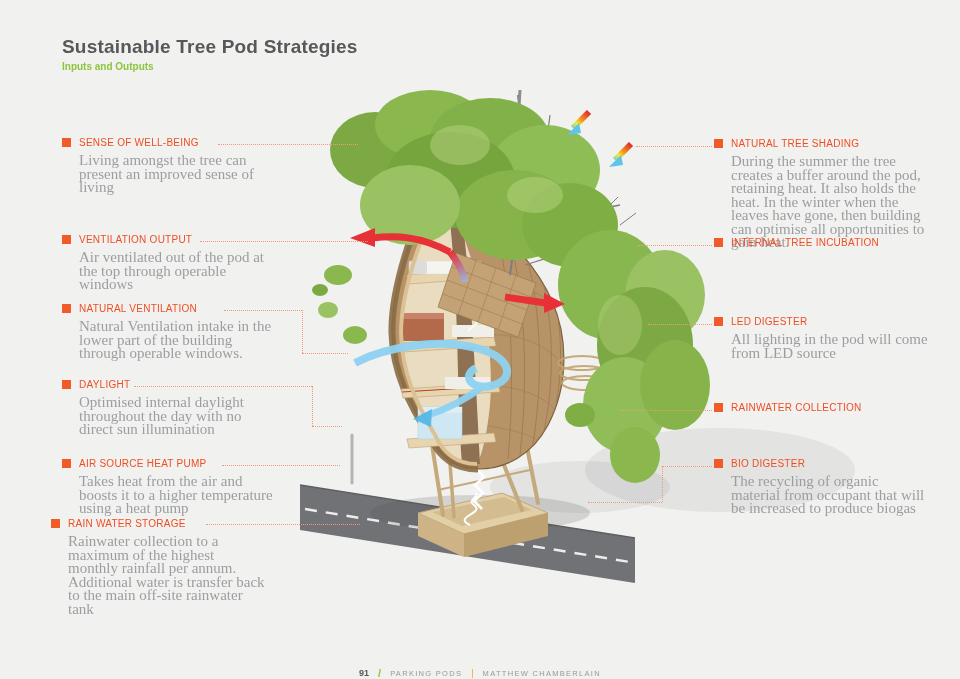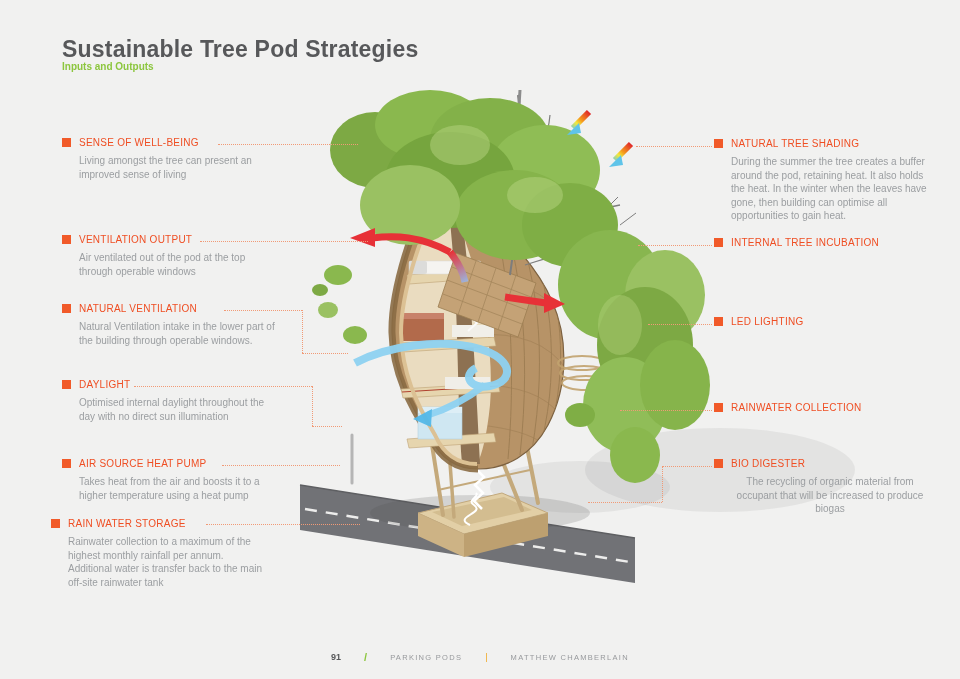--- a/index.html
+++ b/index.html
@@ -1,30 +1,30 @@
 <!DOCTYPE html>
 <html><head>
 <meta charset="utf-8">
 <style>
   html,body{margin:0;padding:0;background:#e8e8e8;}
   .page{position:relative;width:960px;height:679px;background:#f1f1f0;overflow:hidden;
         font-family:"Liberation Sans", sans-serif;}
-  .page-title{position:absolute;left:62px;top:36px;font-size:23px;font-weight:bold;
+  .page-title{position:absolute;left:62px;top:36px;font-size:19px;font-weight:bold;
         color:#57585a;letter-spacing:.2px;}
   .page-subtitle{position:absolute;left:62px;top:61px;font-size:10px;font-weight:bold;color:#8cc63e;}
   .ann{position:absolute;width:215px;z-index:3;}
   .ann .head{display:flex;align-items:center;}
   .sq{width:9px;height:9px;background:#f15a29;margin-right:8px;flex:0 0 auto;}
   .ann .ttl{font-size:10px;font-weight:normal;color:#ef4e23;letter-spacing:.25px;}
-  .ann .bdy{margin:6px 0 0 17px;font-size:10px;line-height:13.5px;color:#9b9ea1;width:198px;}
+  .ann .bdy{margin:6px 0 0 17px;font-size:15px;line-height:13.5px;color:#9b9ea1;width:198px;font-family:Liberation Serif, serif;}
   .dh{position:absolute;height:0;border-top:1.5px dotted #f19a76;z-index:2;}
   .dv{position:absolute;width:0;border-left:1.5px dotted #f19a76;z-index:2;}
   .illus{position:absolute;left:280px;top:85px;width:580px;height:530px;z-index:1;}
-  .footer{position:absolute;left:0;right:0;bottom:16px;display:flex;justify-content:center;
-        align-items:center;gap:23px;font-size:7.5px;letter-spacing:1.3px;color:#97999c;z-index:3;text-align:center;}
+  .footer{position:absolute;left:0;right:0;bottom:0;display:flex;justify-content:center;
+        align-items:center;gap:9px;font-size:7.5px;letter-spacing:1.3px;color:#97999c;z-index:3;text-align:center;}
   .footer .num{font-weight:bold;color:#57585a;font-size:9px;letter-spacing:0;}
   .footer .slash{color:#8cc63e;font-size:11px;font-weight:bold;letter-spacing:0;}
   .footer .pipe{color:#f0a51e;font-size:9px;letter-spacing:0;}
 </style>
 </head>
 <body>
 
 <div class="page">
 
   <div class="page-title">Sustainable Tree Pod Strategies</div>
@@ -288,30 +288,31 @@
   </div>
   <div class="ann" style="left:714px;top:237px;">
     <div class="head">
         <span class="sq"></span>
       <span class="ttl">INTERNAL TREE INCUBATION</span>
       </div>
   </div>
   <div class="ann" style="left:714px;top:316px;">
     <div class="head">
         <span class="sq"></span>
-      <span class="ttl">LED LIGHTING</span>
-      </div>
+      <span class="ttl">LED DIGESTER</span>
+      </div>
+    <div class="bdy">All lighting in the pod will come from LED source</div>
   </div>
   <div class="ann" style="left:714px;top:402px;">
     <div class="head">
         <span class="sq"></span>
       <span class="ttl">RAINWATER COLLECTION</span>
       </div>
   </div>
-  <div class="ann" style="left:714px;top:458px;text-align:center;">
+  <div class="ann" style="left:714px;top:458px;">
     <div class="head">
         <span class="sq"></span>
       <span class="ttl">BIO DIGESTER</span>
       </div>
     <div class="bdy">The recycling of organic material from occupant that will be increased to produce biogas</div>
   </div>
 
   <div class="footer">
     <span class="num">91</span>
     <span class="slash">/</span>

